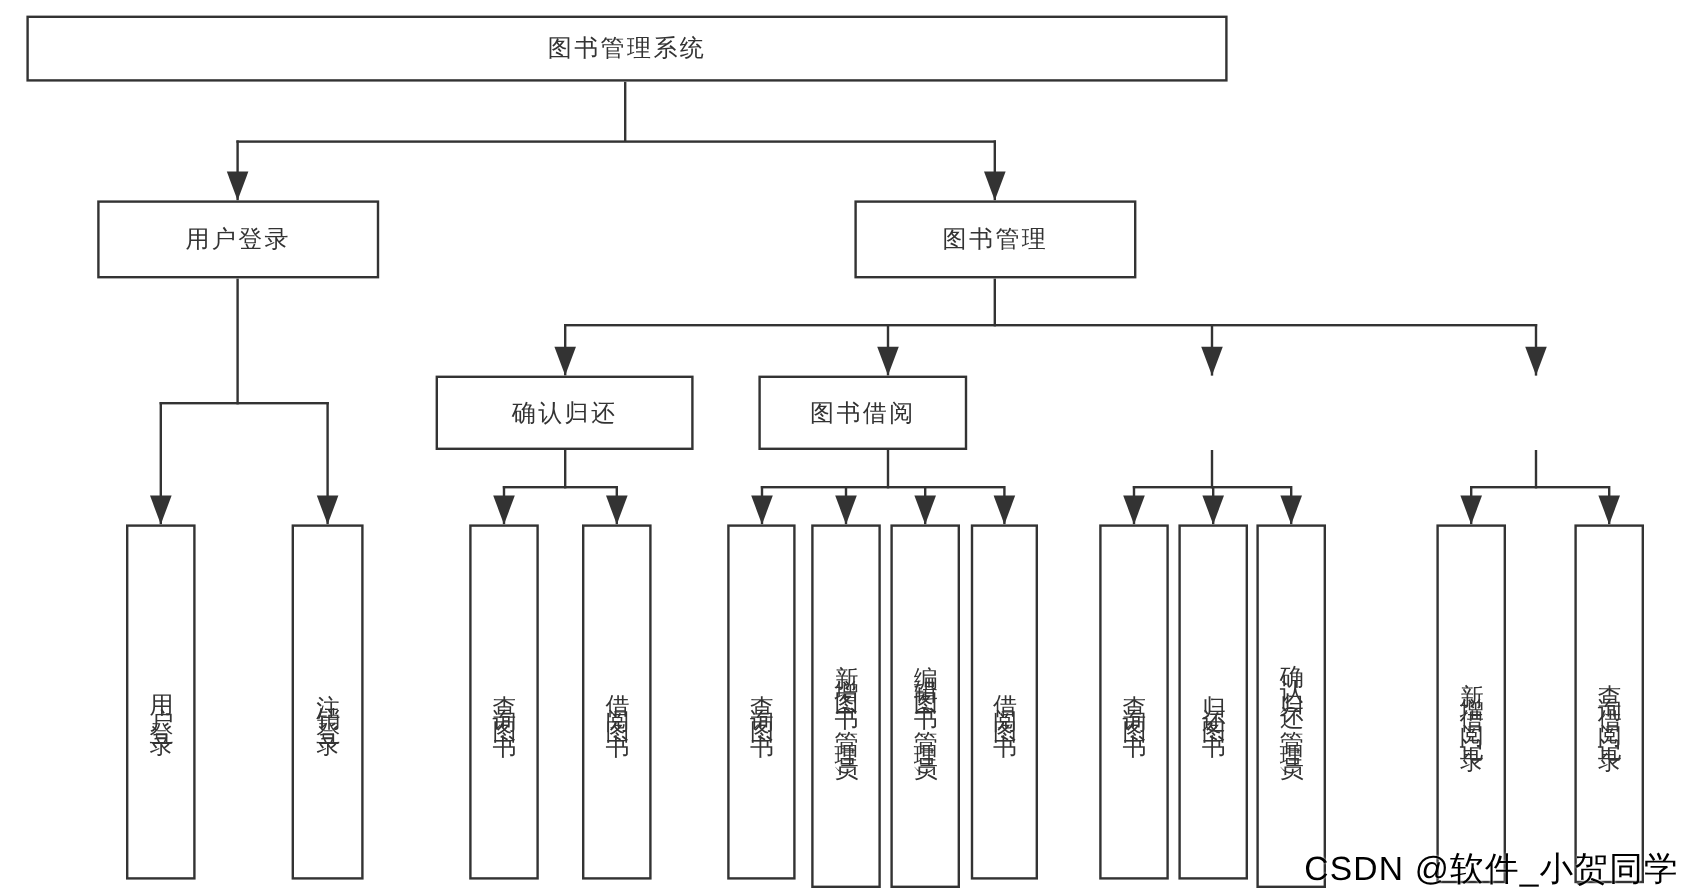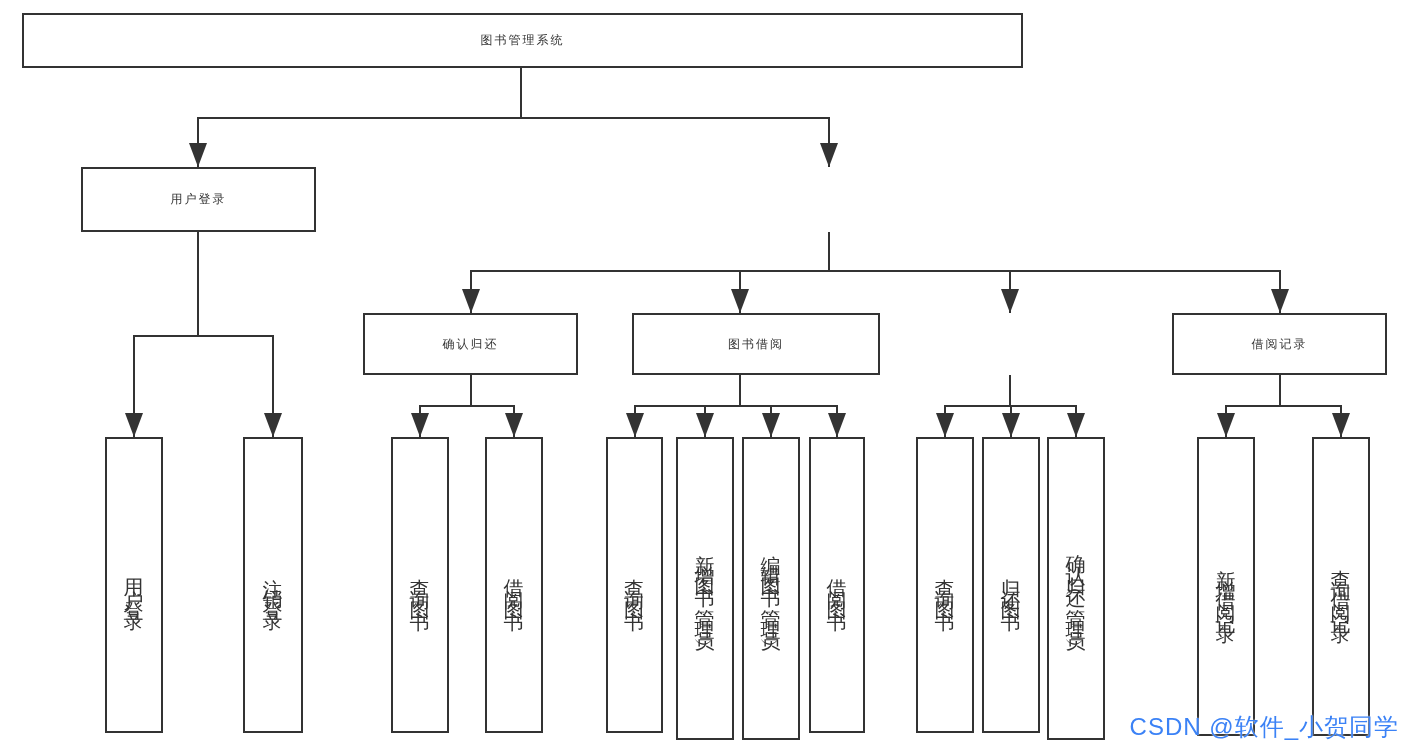--- a/index.html
+++ b/index.html
@@ -4,33 +4,33 @@
 <style>
   html,body{margin:0;padding:0;background:#ffffff;}
   .canvas{
     position:relative;width:1405px;height:747px;background:#ffffff;overflow:hidden;
     font-family:"Liberation Sans","DejaVu Sans",sans-serif;color:#333333;
   }
   .box{
     position:absolute;box-sizing:border-box;border:2px solid #333333;background:#ffffff;
     display:flex;align-items:center;justify-content:center;
   }
-  .hbox span{font-size:12px;letter-spacing:2px;color:#333333;}
+  .hbox span{font-size:20px;letter-spacing:2px;color:#333333;}
   .vbox span{
     writing-mode:vertical-rl;text-orientation:upright;
     font-size:20px;letter-spacing:11px;color:#333333;line-height:1;
   }
   .line{position:absolute;background:#333333;}
   .arrow{
     position:absolute;width:0;height:0;
     border-left:9px solid transparent;border-right:9px solid transparent;
     border-top:24px solid #333333;
   }
   .watermark{
-    position:absolute;right:6px;bottom:4px;font-size:24px;color:#3b82f6;
+    position:absolute;right:6px;bottom:4px;font-size:28px;color:#000000;
     white-space:nowrap;text-shadow:0 0 2px #ffffff;letter-spacing:1px;
   }
 </style>
 </head>
 <body>
 
 <div class="canvas">
 
   <div class="line" style="left:520px;top:68px;width:2px;height:50px"></div>
   <div class="line" style="left:197px;top:117px;width:633px;height:2px"></div>
@@ -92,29 +92,29 @@
   <div class="arrow" style="left:1217px;top:413px"></div>
   <div class="arrow" style="left:1332px;top:413px"></div>
 
   <div class="box hbox" style="left:22px;top:13px;width:1001px;height:55px">
     <span>图书管理系统</span>
   </div>
 
   <div class="box hbox" style="left:81px;top:167px;width:235px;height:65px">
     <span>用户登录</span>
   </div>
+  <div class="box hbox" style="left:712px;top:167px;width:235px;height:65px">
+    <span>图书管理</span>
+  </div>
 
   <div class="box hbox" style="left:363px;top:313px;width:215px;height:62px">
     <span>确认归还</span>
   </div>
-  <div class="box hbox" style="left:632px;top:313px;width:248px;height:62px">
+  <div class="box hbox" style="left:632px;top:313px;width:174px;height:62px">
     <span>图书借阅</span>
-  </div>
-  <div class="box hbox" style="left:1172px;top:313px;width:215px;height:62px">
-    <span>借阅记录</span>
   </div>
 
   <div class="box vbox" style="left:105px;top:437px;width:58px;height:296px">
     <span>用户登录</span>
   </div>
   <div class="box vbox" style="left:243px;top:437px;width:60px;height:296px">
     <span>注销登录</span>
   </div>
 
   <div class="box vbox" style="left:391px;top:437px;width:58px;height:296px">

